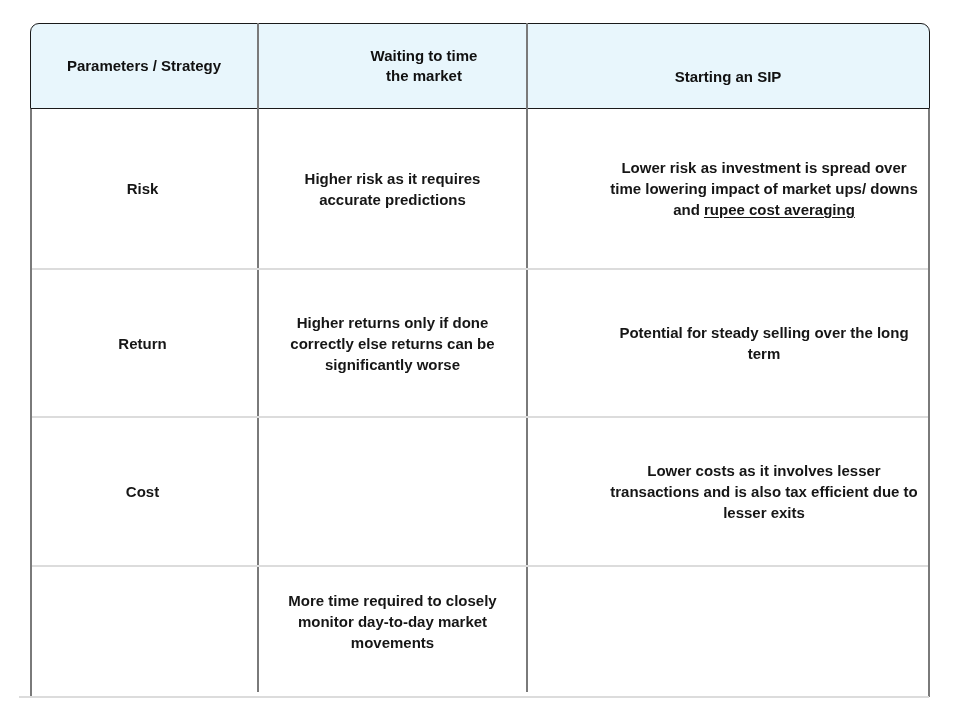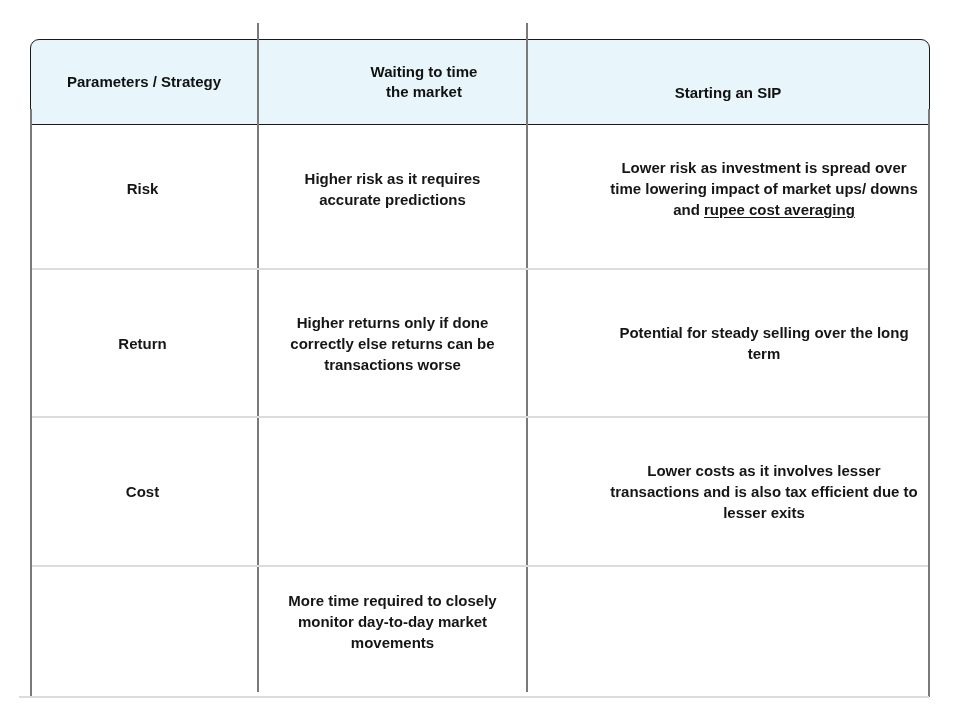--- a/index.html
+++ b/index.html
@@ -29,21 +29,21 @@
       position: absolute;
       left: 30px;
       top: 23px;
       width: 900px;
       height: 674px;
     }
     
     .thead {
       position: absolute;
       left: 0;
-      top: 16px;
+      top: 0;
       width: 900px;
       height: 86px;
       background: #e8f6fc;
       border-top: 1.5px solid #1a1a1a;
       border-left: 1.5px solid #1a1a1a;
       border-right: 1.5px solid #1a1a1a;
       border-bottom: 1.5px solid #1a1a1a;
       border-top-left-radius: 9px;
       border-top-right-radius: 9px;
       box-sizing: border-box;
@@ -151,21 +151,21 @@
         <span class="cell-text"><span>Lower risk as investment is spread over time lowering impact of market ups/ downs and </span><span class="link">rupee cost averaging</span></span>
       </div>
     </div>
     <div class="row-divider" style="top:245px;"></div>
 
     <div class="row" style="top:247px;height:146px;">
       <div class="cell c1">
         <span class="cell-text">Return</span>
       </div>
       <div class="cell c2">
-        <span class="cell-text">Higher returns only if done correctly else returns can be transactions worse</span>
+        <span class="cell-text">Higher returns only if done correctly else returns can be significantly worse</span>
       </div>
       <div class="cell c3">
         <span class="cell-text">Potential for steady selling over the long term</span>
       </div>
     </div>
     <div class="row-divider" style="top:393px;"></div>
 
     <div class="row" style="top:395px;height:147px;">
       <div class="cell c1">
         <span class="cell-text">Cost</span>

